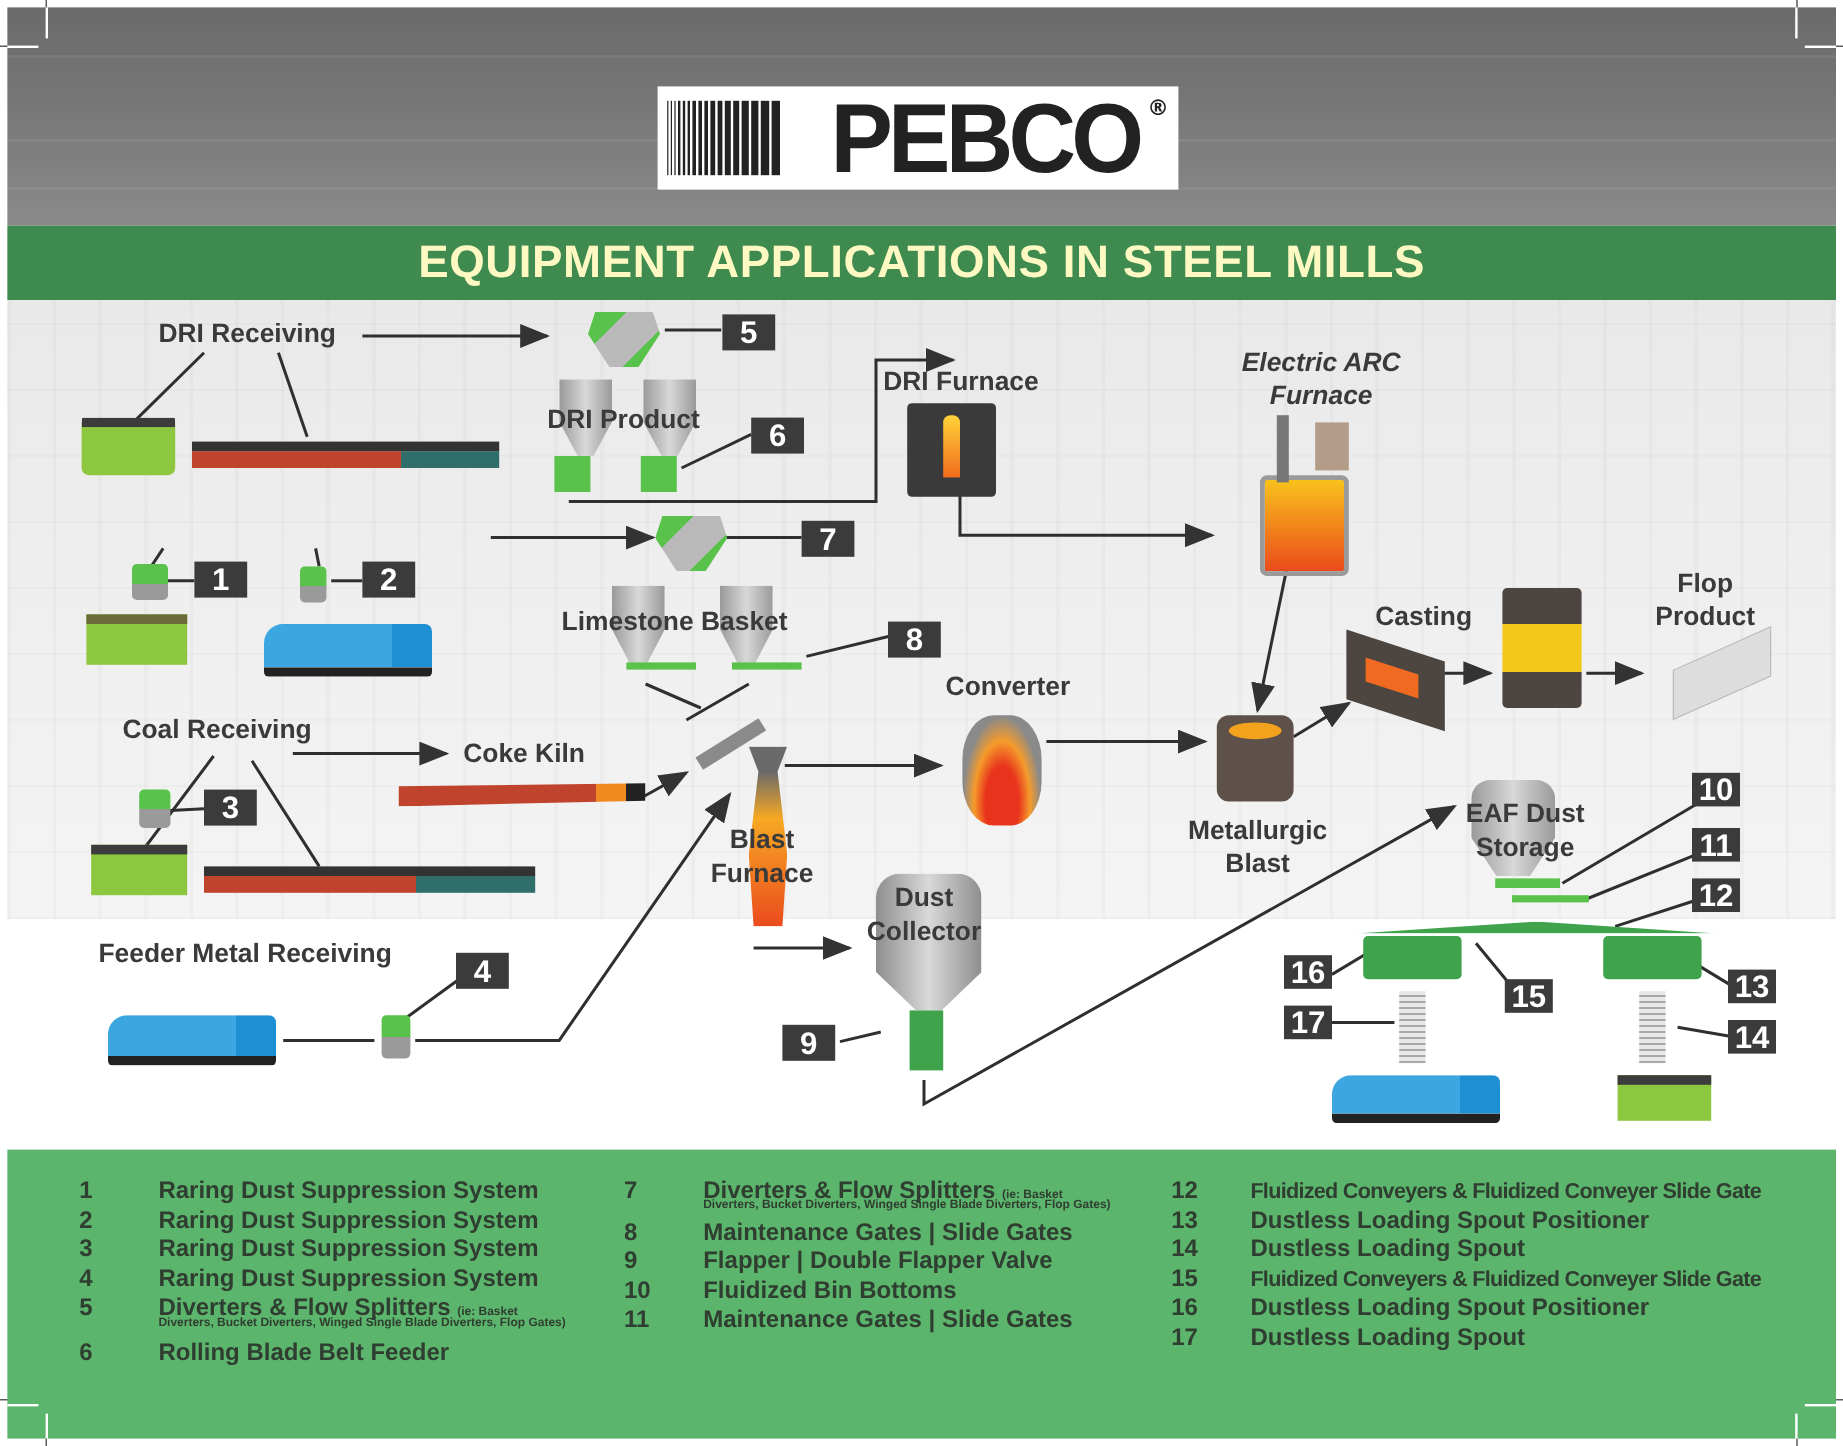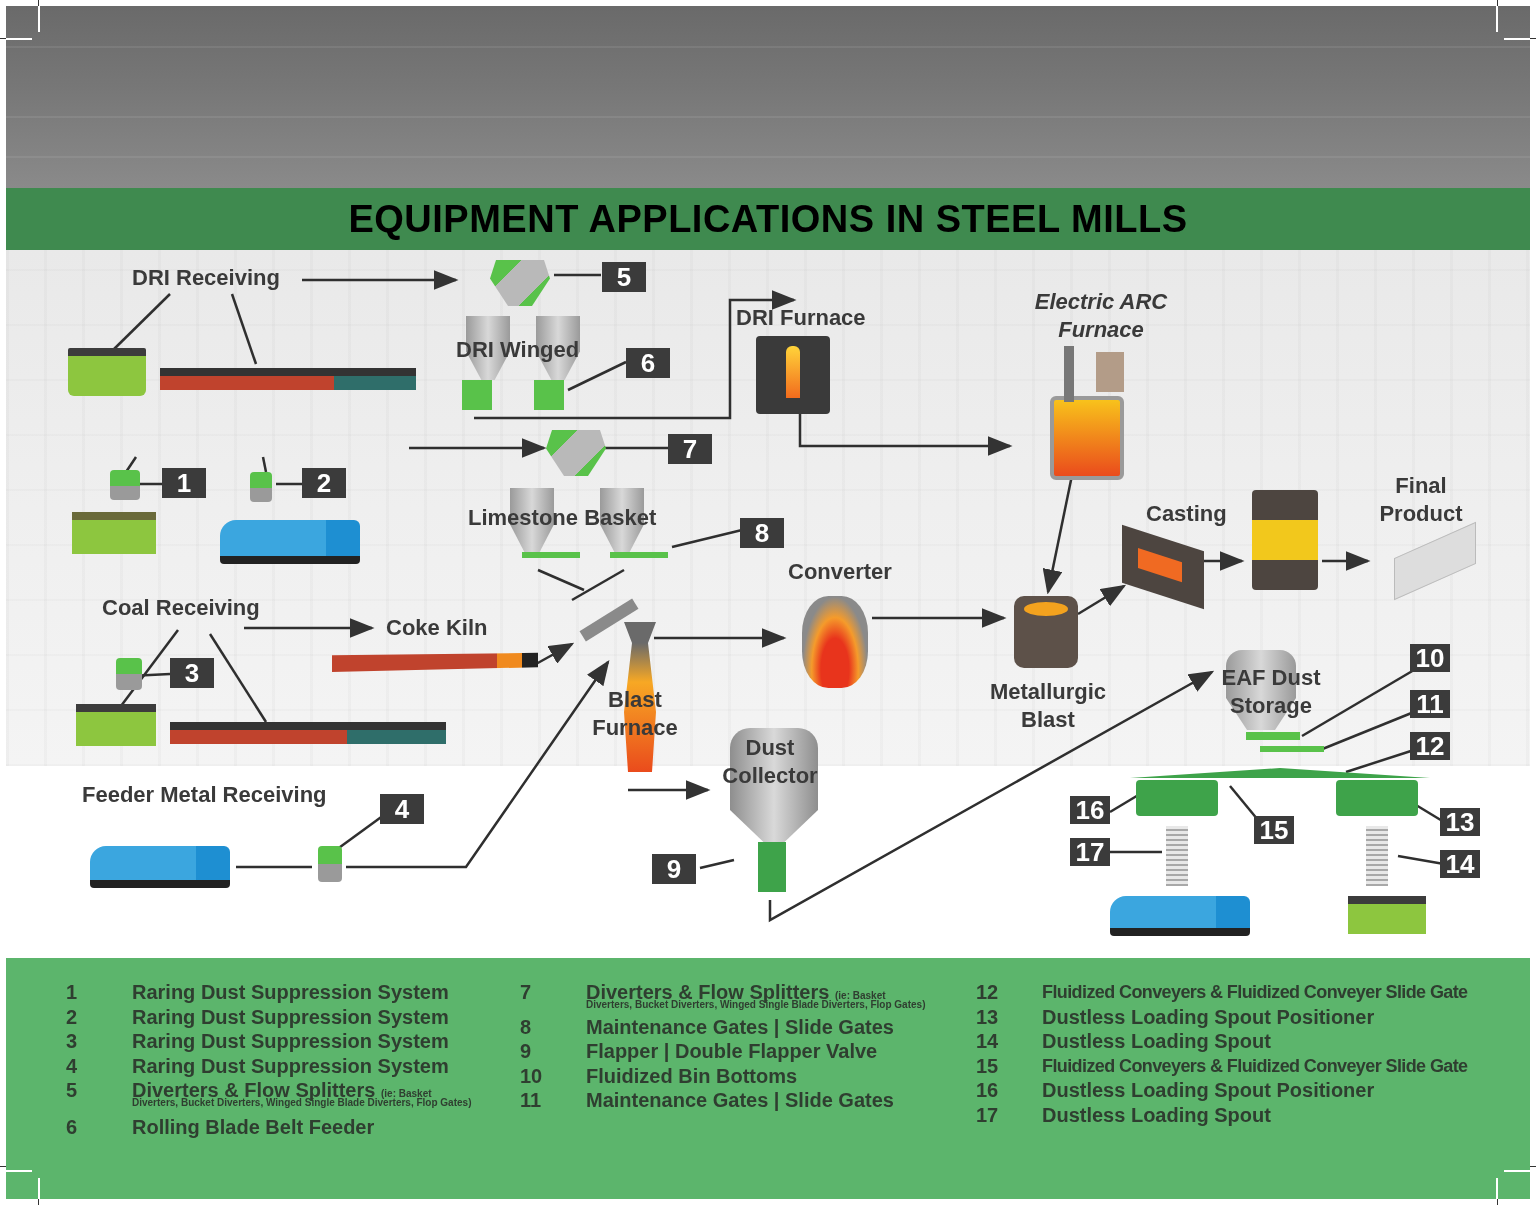--- a/index.html
+++ b/index.html
@@ -7,21 +7,21 @@
   .sheet{position:absolute;left:6px;top:6px;width:1524px;height:1193px;overflow:hidden;}
   .hdr{position:absolute;left:0;top:0;width:1524px;height:182px;
     background:linear-gradient(180deg,#6a6a6a 0%,#777 45%,#8a8a8a 100%);}
   .hdr .stripe{position:absolute;left:0;right:0;height:2px;background:rgba(255,255,255,.08);}
   .logo{position:absolute;left:542px;top:66px;width:434px;height:86px;background:#fff;display:flex;align-items:center;}
   .barcode{margin-left:8px;width:126px;height:62px;display:flex;align-items:stretch;gap:2px;}
   .barcode i{display:block;background:#222;}
   .logo-text{margin-left:10px;font-family:"Liberation Sans",sans-serif;font-weight:900;font-size:78px;letter-spacing:-4px;color:#222;line-height:1;transform:scaleY(1.05);}
   .logo-reg{position:absolute;right:8px;top:8px;font-size:18px;font-weight:bold;color:#222;}
   .banner{position:absolute;left:0;top:182px;width:1524px;height:62px;background:#3f8a4f;display:flex;align-items:center;justify-content:center;}
-  .banner h1{margin:0;color:#000000;font-family:"Liberation Sans",sans-serif;font-weight:bold;font-size:38px;letter-spacing:0.5px;}
+  .banner h1{margin:0;color:#fef9c3;font-family:"Liberation Sans",sans-serif;font-weight:bold;font-size:38px;letter-spacing:0.5px;}
   .main{position:absolute;left:0;top:244px;width:1524px;height:516px;
     background:
       repeating-linear-gradient(90deg,rgba(0,0,0,.025) 0 3px,transparent 3px 38px),
       repeating-linear-gradient(0deg,rgba(0,0,0,.02) 0 2px,transparent 2px 55px),
       linear-gradient(180deg,#e9e9e9 0%,#efefef 50%,#f4f4f4 100%);}
   .legend{position:absolute;left:0;top:952px;width:1524px;height:241px;background:#5cb56c;}
   .lbl{position:absolute;color:#3a3a3a;font-family:"Liberation Sans",sans-serif;font-weight:bold;font-size:22px;line-height:28px;white-space:nowrap;}
   .lbl.c{text-align:center;}
   .num{position:absolute;background:#3b3b3b;color:#fff;font-family:"Liberation Sans",sans-serif;font-weight:900;font-size:26px;display:flex;align-items:center;justify-content:center;}
   svg.lines{position:absolute;left:0;top:0;width:1524px;height:708px;}
@@ -50,20 +50,43 @@
 
   <div class="hdr">
     <div class="stripe" style="top:40px"></div>
     <div class="stripe" style="top:110px"></div>
     <div class="stripe" style="top:150px"></div>
     <div class="crop" style="left:32px;top:0;width:2px;height:26px"></div>
     <div class="crop" style="left:0;top:32px;width:26px;height:2px"></div>
     <div class="crop" style="left:1490px;top:0;width:2px;height:26px"></div>
     <div class="crop" style="left:1498px;top:32px;width:26px;height:2px"></div>
 
+    <div class="logo">
+      <div class="barcode">
+        <i style="width:1px"></i>
+          <i style="width:1px"></i>
+          <i style="width:1px"></i>
+          <i style="width:2px"></i>
+          <i style="width:2px"></i>
+          <i style="width:2px"></i>
+          <i style="width:3px"></i>
+          <i style="width:3px"></i>
+          <i style="width:3px"></i>
+          <i style="width:4px"></i>
+          <i style="width:4px"></i>
+          <i style="width:5px"></i>
+          <i style="width:5px"></i>
+          <i style="width:6px"></i>
+          <i style="width:6px"></i>
+          <i style="width:7px"></i>
+          <i style="width:7px"></i>
+      </div>
+      <span class="logo-text">PEBCO</span>
+      <span class="logo-reg">®</span>
+    </div>
   </div>
 
   <div class="banner">
     <h1>EQUIPMENT APPLICATIONS IN STEEL MILLS</h1>
   </div>
 
   <div class="main">
     <svg class="lines" viewBox="0 0 1524 708">
       <defs>
         <marker id="ah" markerWidth="10" markerHeight="8" refX="9" refY="4" orient="auto">
@@ -176,41 +199,41 @@
     <div style="position:absolute;left:1254px;top:496px;width:64px;height:6px;background:#59c24a;"></div>
     <div style="position:absolute;left:1124px;top:518px;width:300px;height:10px;background:#3ea34a;clip-path:polygon(0 100%,50% 0,100% 100%,100% 100%,0 100%);"></div>
     <div style="position:absolute;left:1130px;top:530px;width:82px;height:36px;background:#3ea34a;border-radius:4px;"></div>
     <div style="position:absolute;left:1330px;top:530px;width:82px;height:36px;background:#3ea34a;border-radius:4px;"></div>
     <div style="position:absolute;left:1160px;top:576px;width:22px;height:60px;background:repeating-linear-gradient(#e8e8e8 0 3px,#a8a8a8 3px 5px);"></div>
     <div style="position:absolute;left:1360px;top:576px;width:22px;height:60px;background:repeating-linear-gradient(#e8e8e8 0 3px,#a8a8a8 3px 5px);"></div>
     <div style="position:absolute;left:1104px;top:646px;width:140px;height:32px;background:linear-gradient(90deg,#3ba6df 0 76%,#1e8fd2 76%);border-radius:16px 6px 4px 4px;border-bottom:8px solid #222;"></div>
     <div style="position:absolute;left:1342px;top:646px;width:78px;height:30px;background:#8dc63f;border-top:8px solid #3c3c3c;"></div>
 
     <div class="lbl" style="left:126px;top:14px;">DRI Receiving</div>
-    <div class="lbl" style="left:450px;top:86px;">DRI Winged</div>
+    <div class="lbl" style="left:450px;top:86px;">DRI Product</div>
     <div class="lbl" style="left:730px;top:54px;">DRI Furnace</div>
     <div class="lbl c" style="left:1020px;top:38px;width:150px;font-style:italic;">
       <div>Electric ARC</div>
       <div>Furnace</div>
     </div>
     <div class="lbl" style="left:462px;top:254px;">Limestone Basket</div>
     <div class="lbl" style="left:96px;top:344px;">Coal Receiving</div>
     <div class="lbl" style="left:380px;top:364px;">Coke Kiln</div>
     <div class="lbl c" style="left:574px;top:436px;width:110px;">
       <div>Blast</div>
       <div>Furnace</div>
     </div>
     <div class="lbl" style="left:782px;top:308px;">Converter</div>
     <div class="lbl c" style="left:972px;top:428px;width:140px;">
       <div>Metallurgic</div>
       <div>Blast</div>
     </div>
     <div class="lbl" style="left:1140px;top:250px;">Casting</div>
     <div class="lbl c" style="left:1360px;top:222px;width:110px;">
-      <div>Final</div>
+      <div>Flop</div>
       <div>Product</div>
     </div>
     <div class="lbl" style="left:76px;top:531px;">Feeder Metal Receiving</div>
     <div class="lbl c" style="left:706px;top:484px;width:116px;">
       <div>Dust</div>
       <div>Collector</div>
     </div>
     <div class="lbl c" style="left:1200px;top:414px;width:130px;">
       <div>EAF Dust</div>
       <div>Storage</div>

